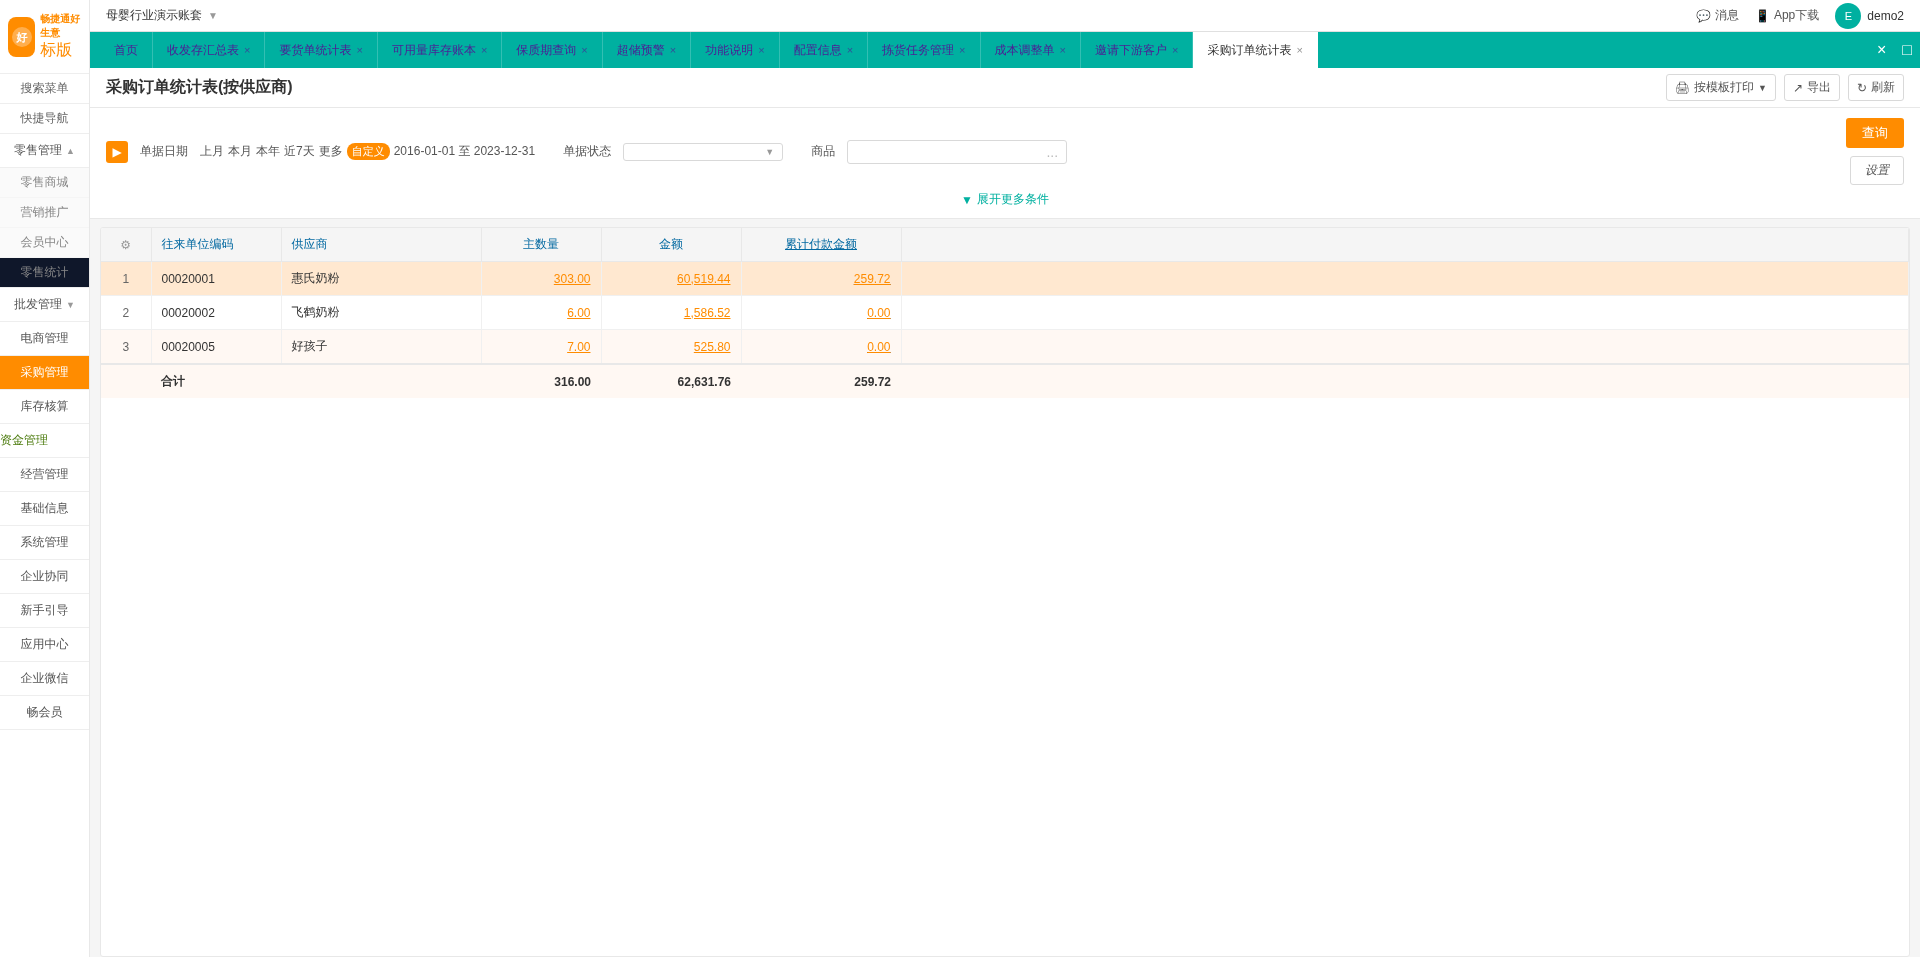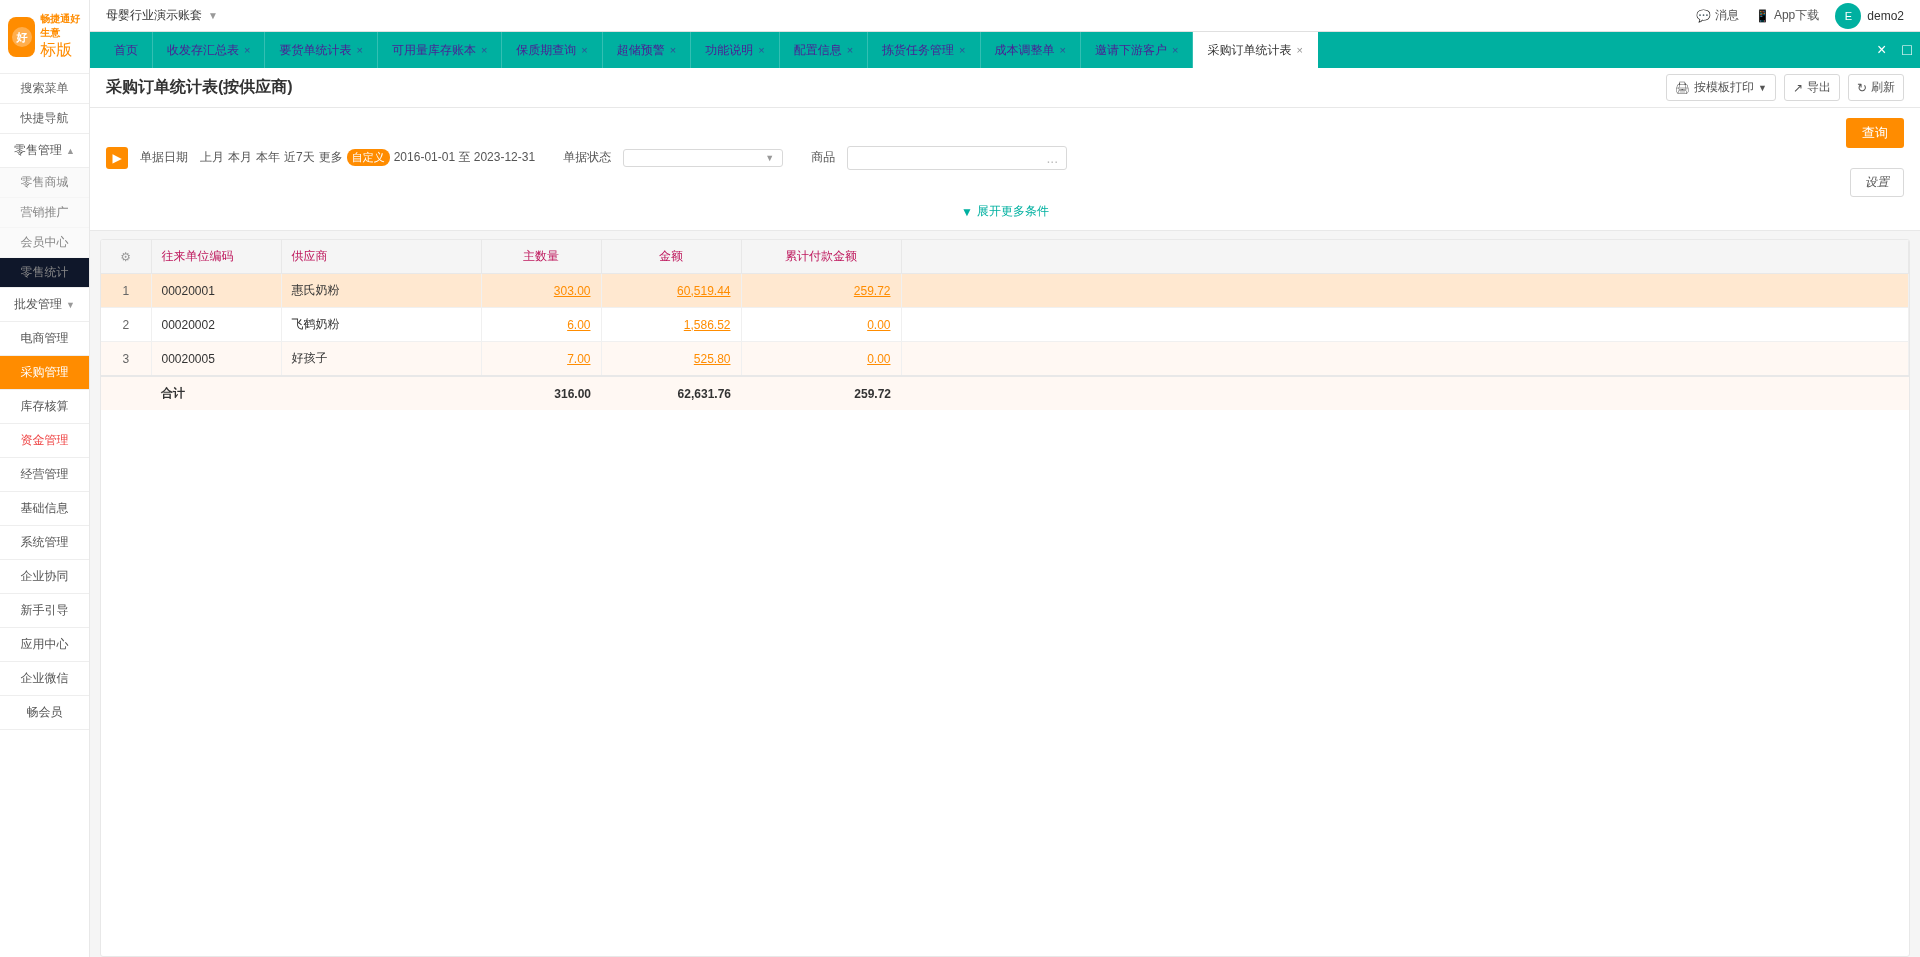--- a/index.html
+++ b/index.html
@@ -19,32 +19,32 @@
     .workspace-title { font-size: 16px; font-weight: bold; color: #333; }
     .workspace-actions { display: flex; align-items: center; gap: 8px; }
     .action-btn { display: flex; align-items: center; gap: 4px; font-size: 12px; color: #555; cursor: pointer; padding: 4px 8px; border: 1px solid #d9d9d9; border-radius: 3px; background: #fff; }
 
     
     .filter-area { background: #fff; padding: 10px 16px; border-bottom: 1px solid #e8e8e8; flex-shrink: 0; }
     .filter-row { display: flex; align-items: center; gap: 12px; flex-wrap: wrap; }
     .expand-row { display: flex; justify-content: center; padding: 6px 0 0; }
     table { width: 100%; border-collapse: collapse; }
     thead tr { background: #f5f5f5; }
-    thead th { padding: 8px 10px; font-size: 12px; color: #be185d; font-weight: normal; border-bottom: 1px solid #e8e8e8; text-align: left; border-right: 1px solid #e8e8e8; white-space: nowrap; }
+    thead th { padding: 8px 10px; font-size: 12px; color: #0369a1; font-weight: normal; border-bottom: 1px solid #e8e8e8; text-align: left; border-right: 1px solid #e8e8e8; white-space: nowrap; }
     tbody tr { background: #fff; border-bottom: 1px solid #f0f0f0; }
     tbody tr:nth-child(odd) { background: #fff8f3; }
     tbody tr.selected { background: #ffe8d0; }
     tbody td { padding: 8px 10px; font-size: 12px; color: #333; border-right: 1px solid #f0f0f0; }
     .link-text { color: #ff8c00; text-decoration: underline; cursor: pointer; }
     .col-seq { width: 50px; text-align: center; color: #666; }
     .col-code { width: 130px; }
     .col-supplier { width: 200px; }
     .col-qty { width: 120px; text-align: right; }
     .col-amount { width: 140px; text-align: right; }
-    .col-paid { width: 160px; text-align: right; }
+    .col-paid { width: 160px; text-align: right; text-decoration: underline; }
     thead th.col-qty, thead th.col-amount, thead th.col-paid { text-align: center; }
 
     
     .table-footer { background: #fff8f3; border-top: 2px solid #e8e8e8; }
     .table-footer td { padding: 8px 10px; font-size: 12px; font-weight: bold; color: #333; }
 
     
     .content-area { flex: 1; display: flex; flex-direction: column; overflow: hidden; }
 
     .sidebar-header { display: flex; flex-direction: column; align-items: center; padding: 8px 0; border-bottom: 1px solid #eee; width: 100%; }
@@ -107,21 +107,21 @@
   </div>
   <div style="width:100%;padding:8px 8px;border-bottom:1px solid #eee;cursor:pointer;text-align:center;color:#555;font-size:12px;">
     <span>电商管理</span>
   </div>
   <div style="width:100%;padding:8px 8px;border-bottom:1px solid #eee;cursor:pointer;text-align:center;color:#fff;font-size:12px;background:#ff8c00;">
     <span>采购管理</span>
   </div>
   <div style="width:100%;padding:8px 8px;border-bottom:1px solid #eee;cursor:pointer;text-align:center;color:#555;font-size:12px;">
     <span>库存核算</span>
   </div>
-  <div style="width:100%;padding:8px 10px;border-bottom:1px solid #eee;cursor:pointer;text-align:center;color:#ef4444;font-size:12px;">
+  <div style="width:100%;padding:8px 0;border-bottom:1px solid #eee;cursor:pointer;text-align:left;color:#4d7c0f;font-size:12px;">
     <span>资金管理</span>
   </div>
   <div style="width:100%;padding:8px 8px;border-bottom:1px solid #eee;cursor:pointer;text-align:center;color:#555;font-size:12px;">
     <span>经营管理</span>
   </div>
   <div style="width:100%;padding:8px 8px;border-bottom:1px solid #eee;cursor:pointer;text-align:center;color:#555;font-size:12px;">
     <span>基础信息</span>
   </div>
   <div style="width:100%;padding:8px 8px;border-bottom:1px solid #eee;cursor:pointer;text-align:center;color:#555;font-size:12px;">
     <span>系统管理</span>
@@ -264,21 +264,21 @@
         <span></span>
         <span style="font-size:9px;color:#999;">▼</span>
       </div>
 
       <span style="font-size:12px;color:#555;white-space:nowrap;margin-left:16px;">商品</span>
       <div style="border:1px solid #d9d9d9;border-radius:3px;padding:3px 8px;font-size:12px;min-width:220px;display:flex;align-items:center;justify-content:space-between;color:#555;cursor:pointer;background:#fff;">
         <span></span>
         <span style="color:#bbb;font-size:14px;">...</span>
       </div>
 
-      <div style="margin-left:auto;display:flex;flex-direction:column;align-items:flex-end;gap:16px;">
+      <div style="margin-left:auto;display:flex;flex-direction:column;align-items:flex-end;gap:4px;">
         <button class="query-btn">查询</button>
         <button class="setting-btn">设置</button>
       </div>
     </div>
 
     <div class="expand-row">
       <div style="display:flex;align-items:center;gap:4px;color:#00b0a0;font-size:12px;cursor:pointer;">
         <span>▼</span>
         <span>展开更多条件</span>
       </div>

